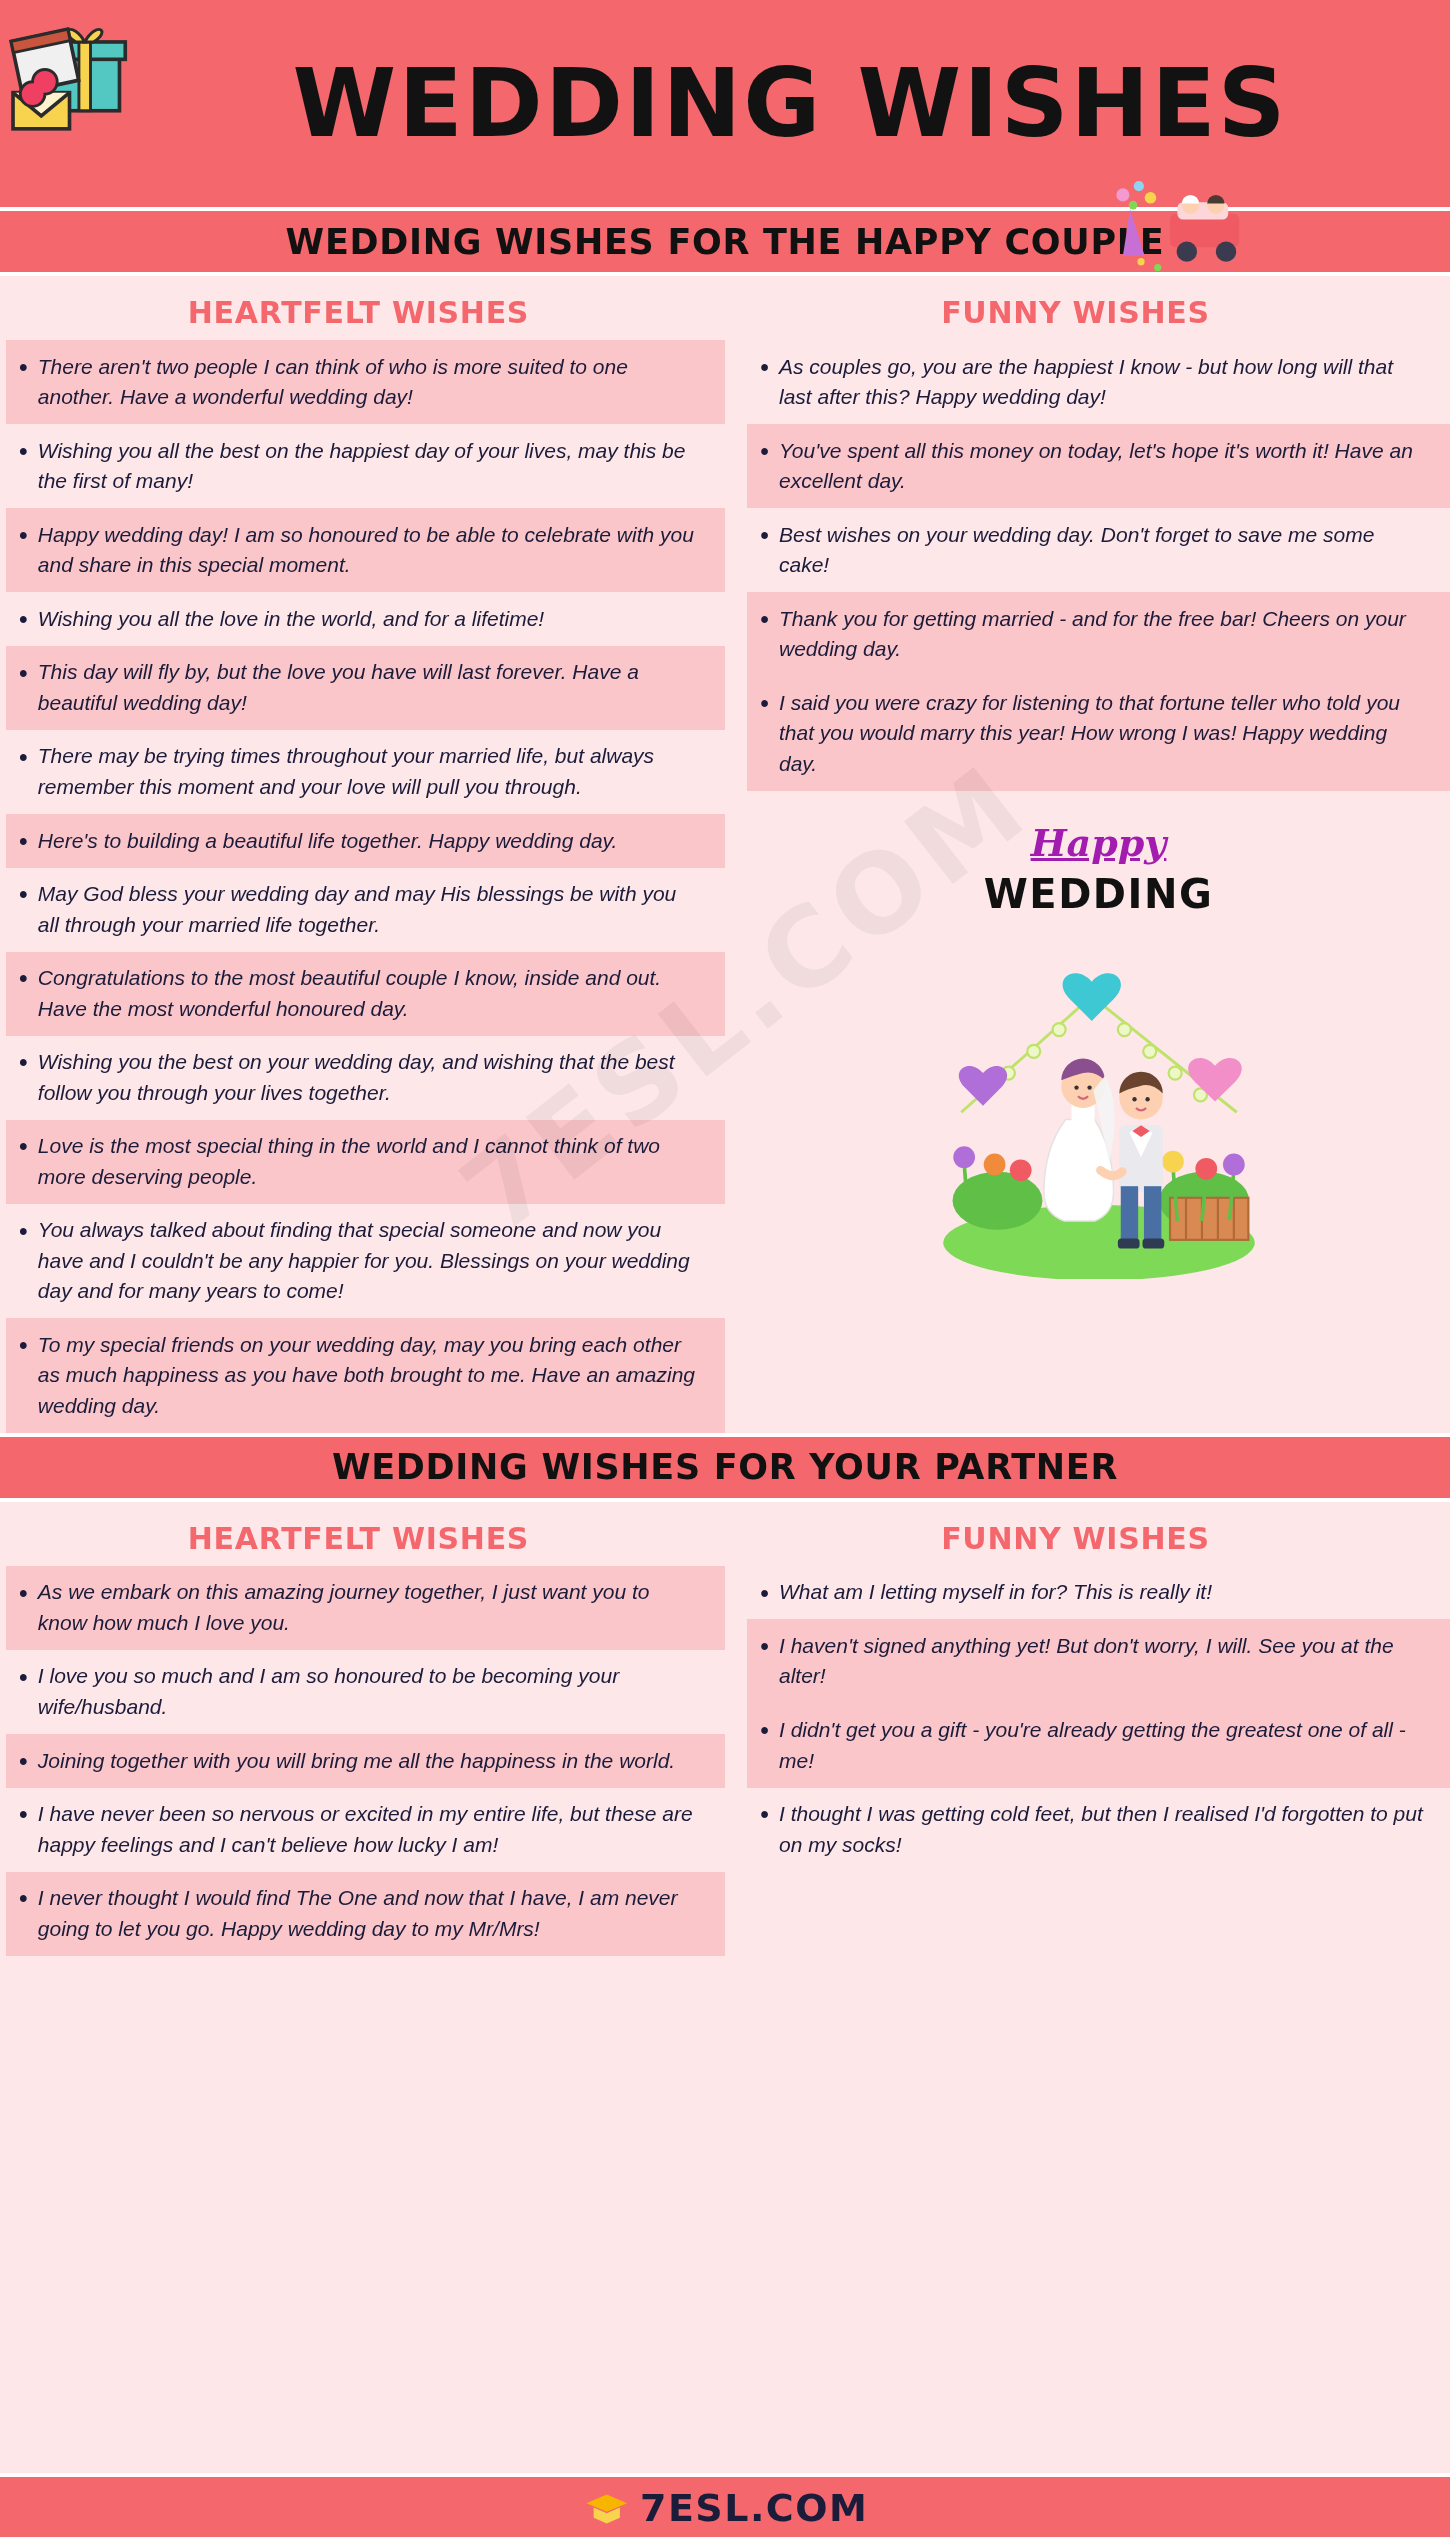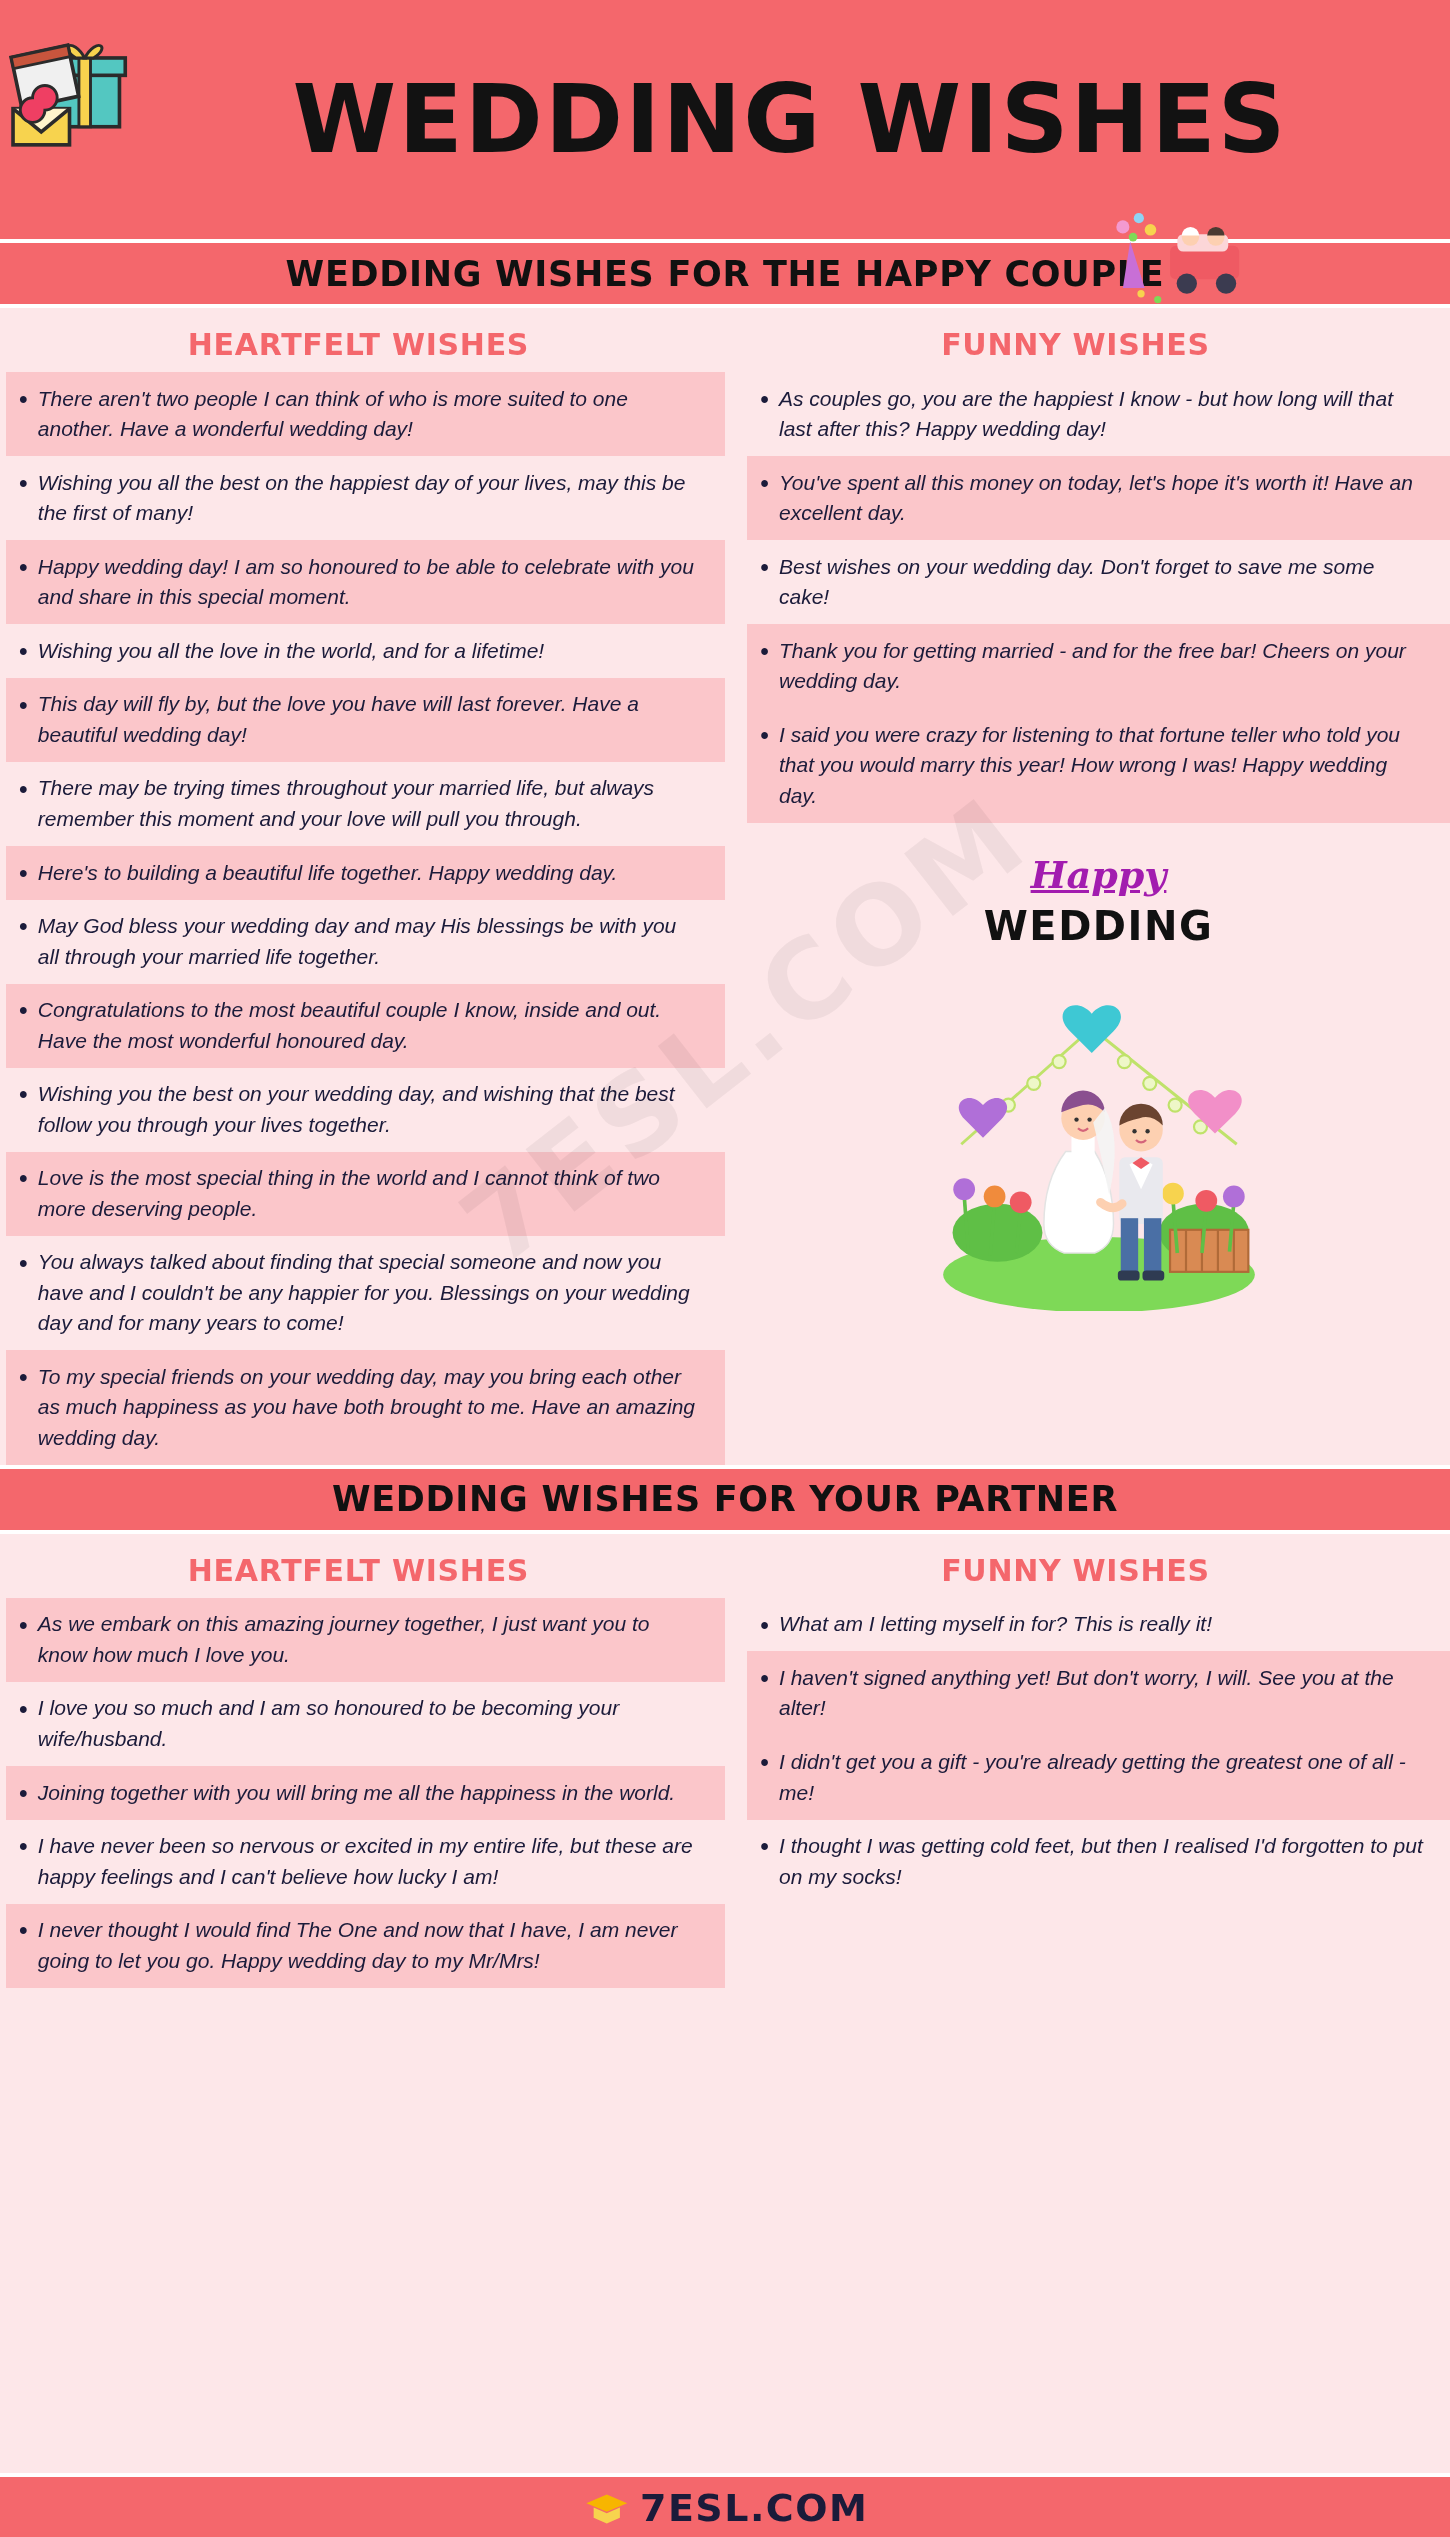--- a/index.html
+++ b/index.html
@@ -12,21 +12,21 @@
   .page {
     width: 1450px;
     height: 2538px;
     position: relative;
     background: #fde7e9;
     overflow: hidden;
   }
 
   
   .masthead {
-    height: 239px;
+    height: 207px;
     background: #f4676c;
     display: flex;
     align-items: center;
     position: relative;
   }
   .gift-icon {
     width: 167px;
     height: 181px;
     margin-left: 7.3px;
     position: relative;

